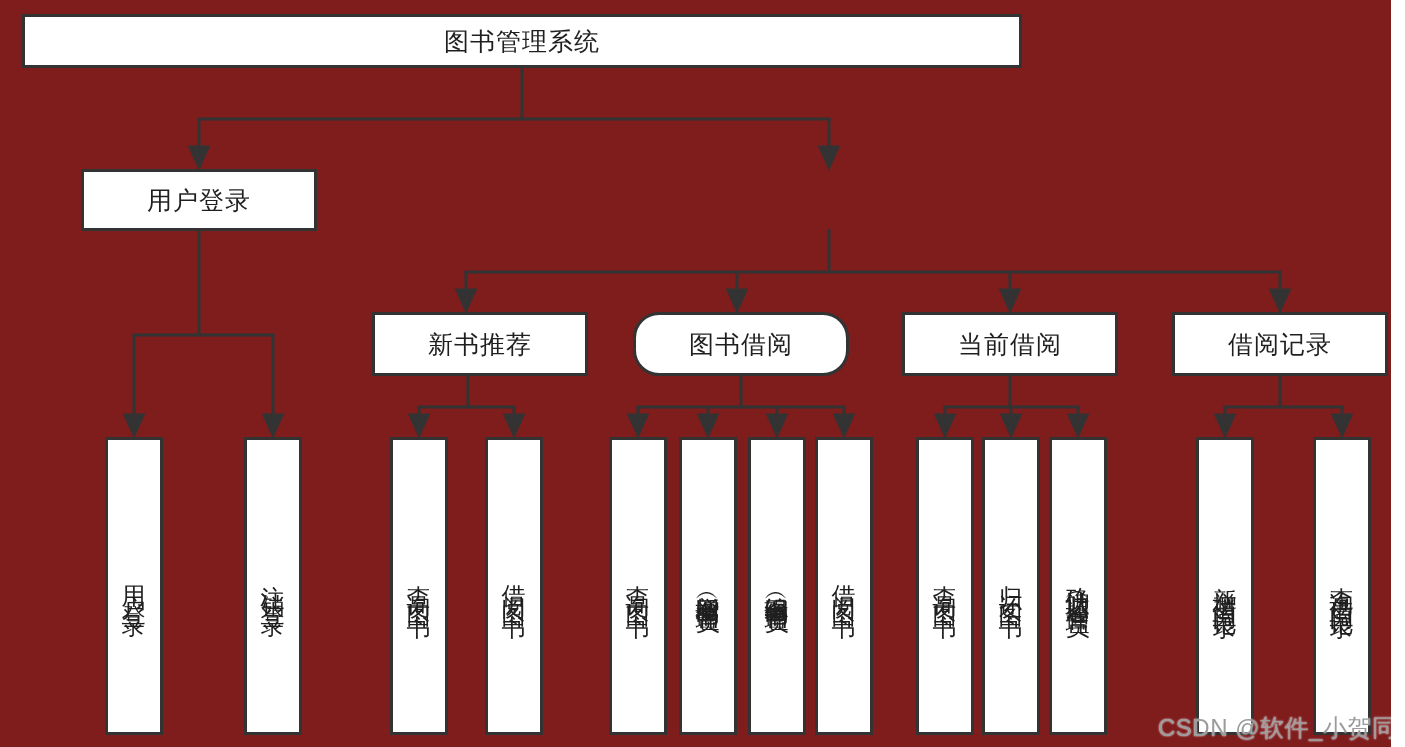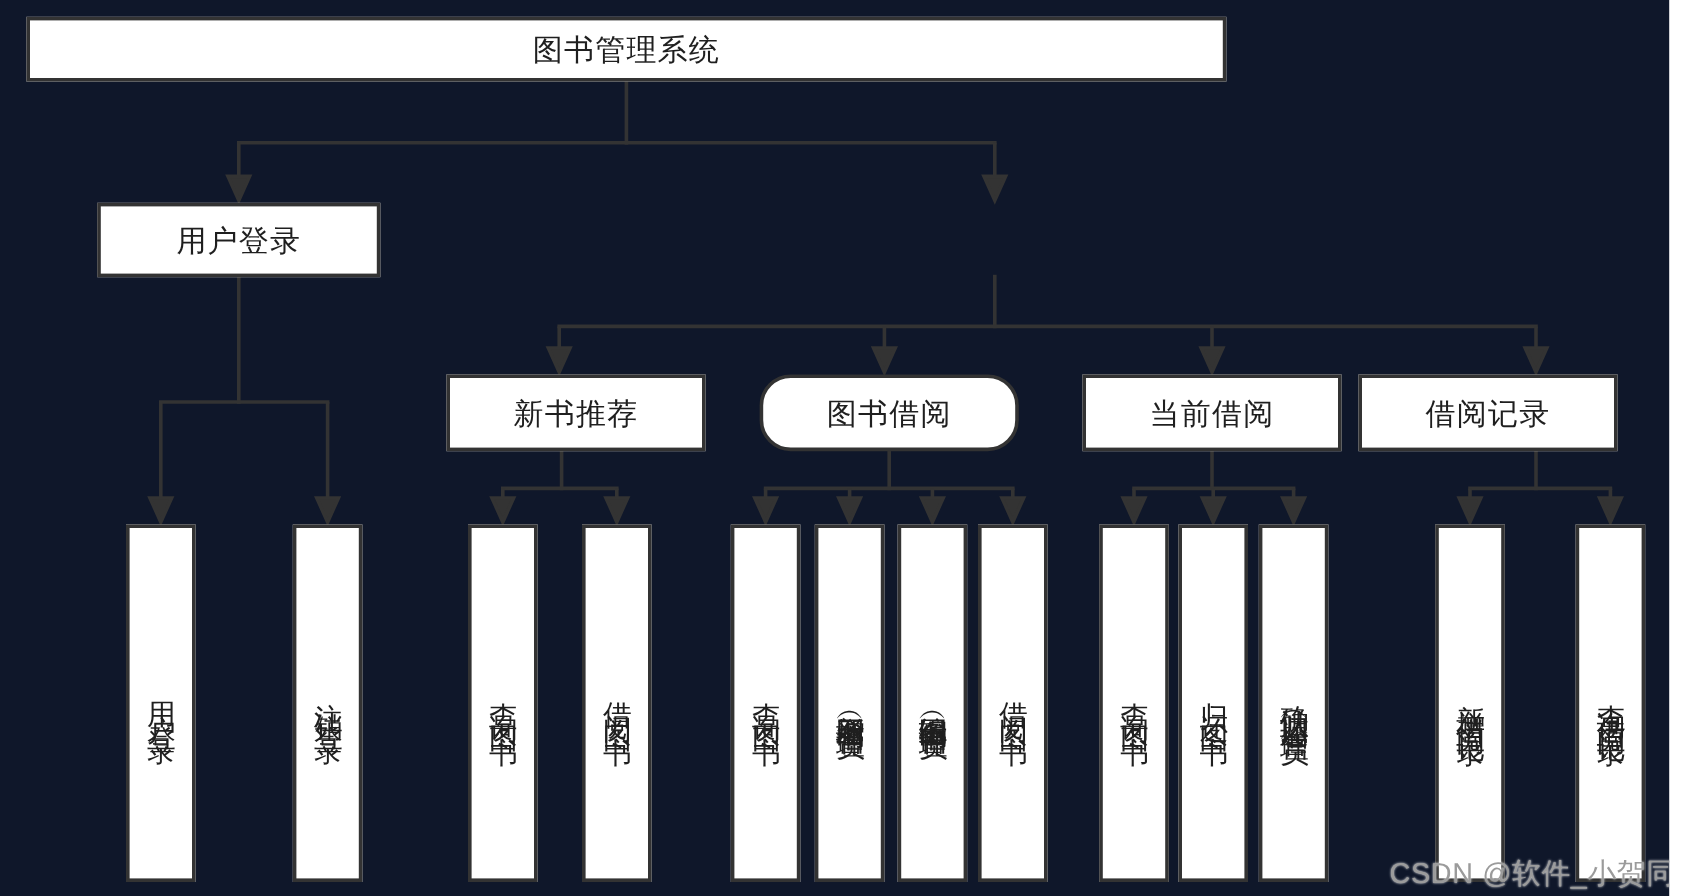--- a/index.html
+++ b/index.html
@@ -1,34 +1,34 @@
 <!DOCTYPE html>
 <html><head>
 <meta charset="utf-8">
 <style>
   html,body{margin:0;padding:0;background:#ffffff;}
   .stage{
-    position:relative;width:1391px;height:747px;background:#0f172a;overflow:hidden;
+    position:relative;width:1391px;height:747px;background:#7f1d1d;overflow:hidden;
     font-family:"Liberation Sans","DejaVu Sans",sans-serif;color:#1f1f1f;
   }
   .layer{position:absolute;left:0;top:0;}
   .node{
     position:absolute;background:#ffffff;border:3px solid #333333;box-sizing:border-box;
     display:flex;align-items:center;justify-content:center;
     font-size:25px;letter-spacing:1px;color:#1f1f1f;white-space:nowrap;
   }
   .root{left:22px;top:14px;width:1000px;height:54px;}
   .l2{top:169px;width:236px;height:62px;}
   .l2.p1{left:81px;}
   .l2.p2{left:711px;}
   .l3{top:312px;width:216px;height:64px;}
   .l3.p1{left:360px;margin-left:12px;}
   .l3.p2{left:633px;border-radius:26px;}
   .l3.p3{left:902px;}
-  .l3.p4{left:1132px;}
+  .l3.p4{left:1172px;}
   .leaf{
     position:absolute;top:437px;width:58px;height:298px;background:#ffffff;
     border:3px solid #333333;box-sizing:border-box;
     display:flex;align-items:center;justify-content:center;
   }
   .leaf .vtext{
     writing-mode:vertical-rl;text-orientation:mixed;
     font-size:24px;line-height:1.05;color:#1f1f1f;white-space:nowrap;
   }
   .ls-a .vtext{letter-spacing:10px;}

